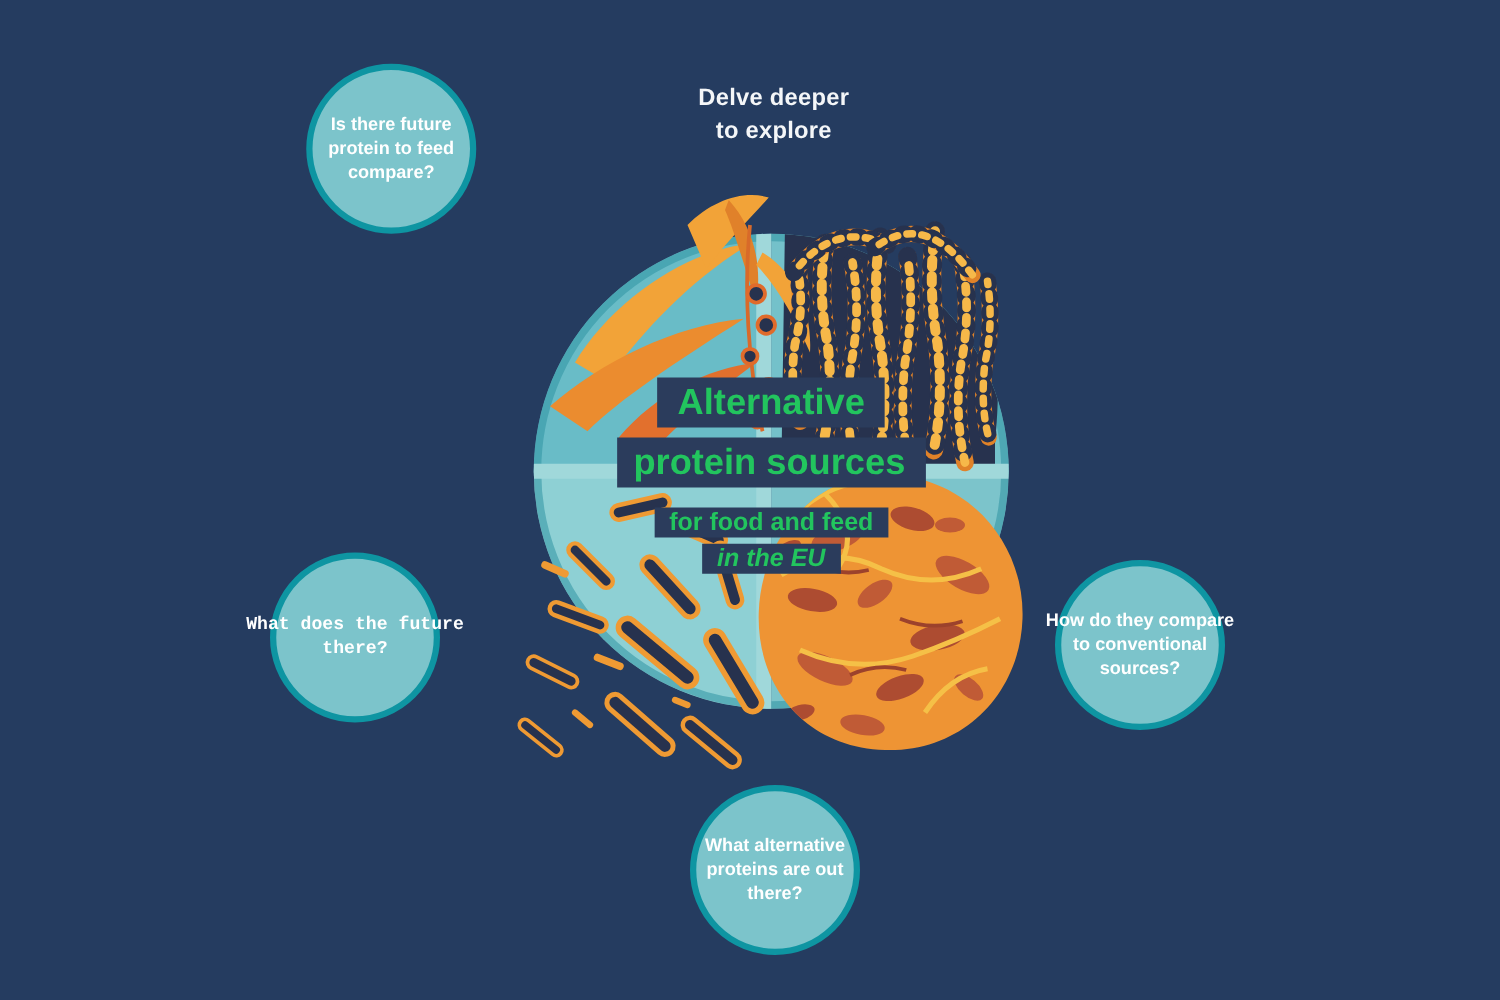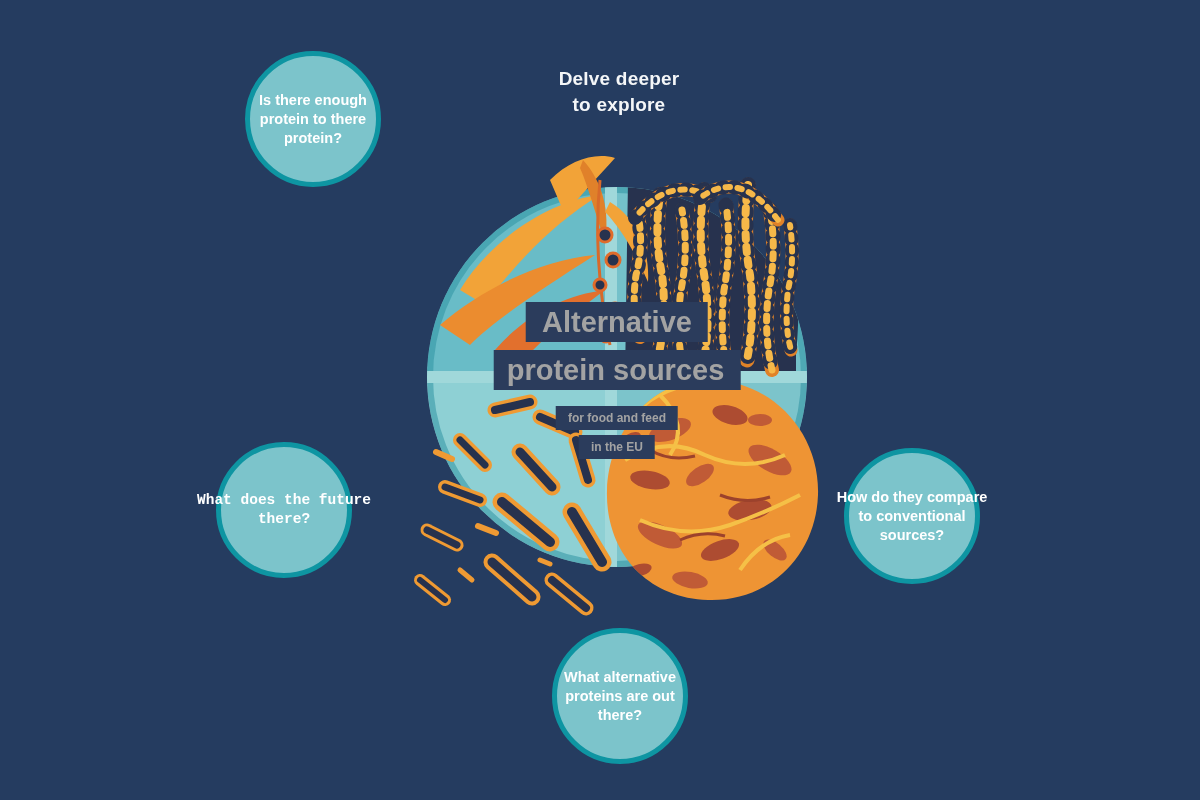--- a/index.html
+++ b/index.html
@@ -35,27 +35,27 @@
 
   
   .illustration{position:absolute;left:400px;top:140px;width:440px;height:480px;}
 
   
   .title-overlay{
     position:absolute;left:617px;top:302px;transform:translateX(-50%);
     display:flex;flex-direction:column;align-items:center;
   }
   .title-box{
-    background:#2b3c5c;color:#a3a3a3;font-weight:bold;white-space:nowrap;
+    background:#2b3c5c;color:#22c55e;font-weight:bold;white-space:nowrap;
   }
   .title-main{font-size:29px;line-height:32px;padding:4px 16px;}
   .title-main2{margin-top:8px;padding-left:13px;}
-  .title-sub{font-size:12px;line-height:18px;padding:3px 12px;}
+  .title-sub{font-size:20px;line-height:18px;padding:3px 12px;}
   .title-sub1{margin-top:16px;}
-  .title-sub2{margin-top:5px;}
+  .title-sub2{margin-top:5px;font-style:italic;}
 </style>
 </head>
 <body>
 
 <div class="stage">
 
   <div class="instruction">
     <div>Delve deeper</div>
     <div>to explore</div>
   </div>
@@ -214,23 +214,23 @@
   </svg>
 
   <div class="title-overlay">
     <div class="title-box title-main">Alternative</div>
     <div class="title-box title-main title-main2">protein sources</div>
     <div class="title-box title-sub title-sub1">for food and feed</div>
     <div class="title-box title-sub title-sub2">in the EU</div>
   </div>
 
   <div class="bubble bubble-tl">
-    <div class="line">Is there enough</div>
-    <div class="line">protein to there</div>
-    <div class="line">protein?</div>
+    <div class="line">Is there future</div>
+    <div class="line">protein to feed</div>
+    <div class="line">compare?</div>
   </div>
 
 
   <div class="bubble bubble-ml">
     <div class="line">What does the future</div>
     <div class="line">there?</div>
   </div>
 
   <div class="bubble bubble-bc">
     <div class="line">What alternative</div>

